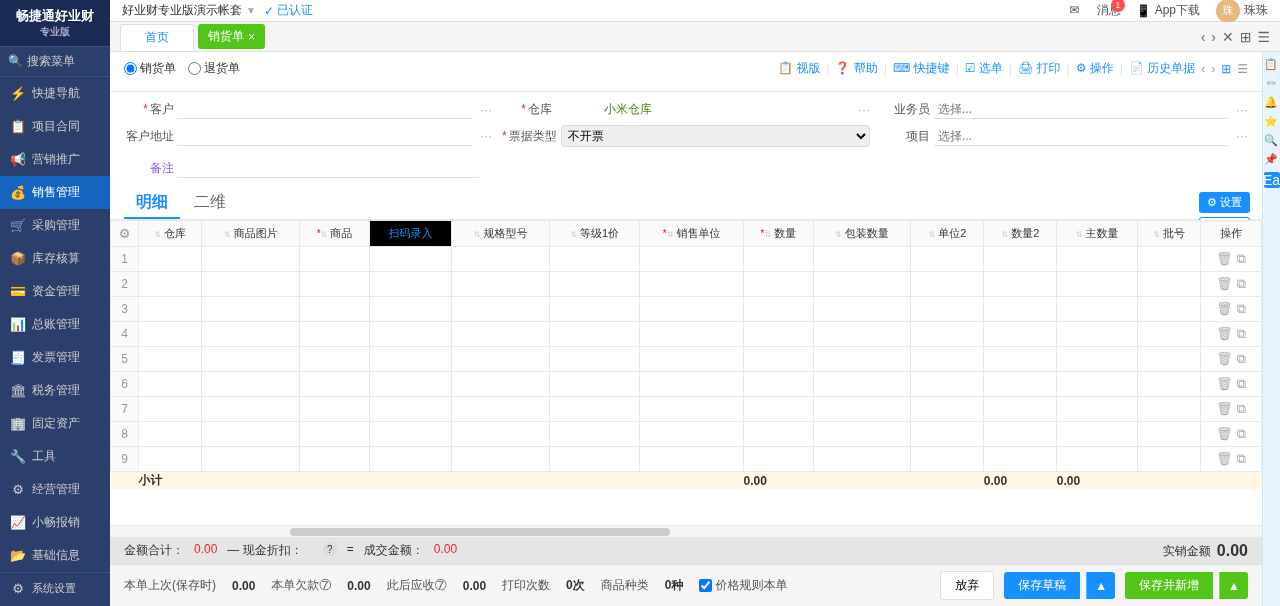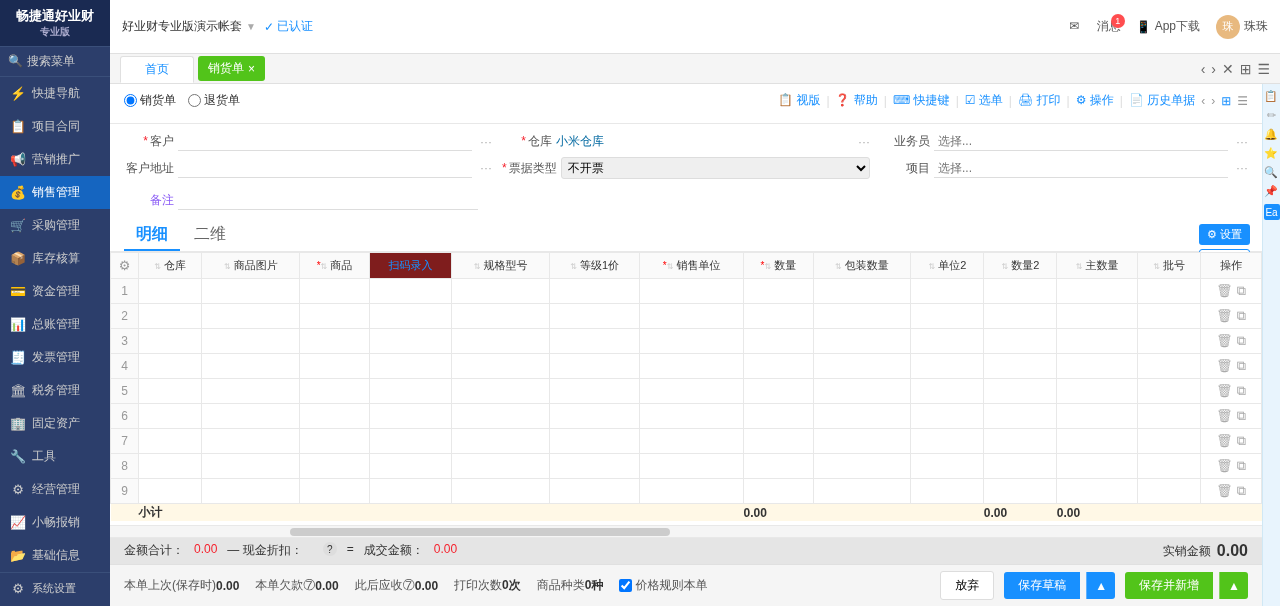--- a/index.html
+++ b/index.html
@@ -13,21 +13,21 @@
     .sidebar-nav-item { display: flex; align-items: center; padding: 8px 10px; color: #ccc; font-size: 12px; cursor: pointer; gap: 6px; }
     .sidebar-nav-item.active { background: #1565c0; color: #fff; }
     .sidebar-nav-item .nav-icon { width: 16px; text-align: center; font-size: 13px; }
     .sidebar-bottom { margin-top: auto; border-top: 1px solid #3a4f7a; }
     .sidebar-bottom .sidebar-nav-item { font-size: 11px; }
 
     
     .main { flex: 1; display: flex; flex-direction: column; height: 606px; background: #f0f2f5; }
 
     
-    .topbar { background: #fff; height: 54px; display: flex; align-items: center; padding: 0 12px; border-bottom: 1px solid #e0e0e0; gap: 8px; }
+    .topbar { background: #fff; height: 22px; display: flex; align-items: center; padding: 0 12px; border-bottom: 1px solid #e0e0e0; gap: 8px; }
     .topbar-company { display: flex; align-items: center; gap: 4px; font-size: 12px; color: #333; }
     .topbar-cert { color: #1890ff; font-size: 12px; display: flex; align-items: center; gap: 3px; }
     .topbar-right { margin-left: auto; display: flex; align-items: center; gap: 16px; font-size: 12px; color: #555; }
     .topbar-right .msg-icon { position: relative; cursor: pointer; }
     .topbar-right .user-avatar { width: 24px; height: 24px; border-radius: 50%; background: #e8b97f; display: inline-flex; align-items: center; justify-content: center; font-size: 11px; color: #fff; }
 
     
     .tabbar { background: #f5f5f5; height: 30px; display: flex; align-items: center; padding: 0 10px; border-bottom: 1px solid #e0e0e0; gap: 4px; }
     .tab-item { padding: 4px 24px; font-size: 12px; cursor: pointer; border-radius: 3px 3px 0 0; color: #666; }
     .tab-item.active { background: #fff; color: #1890ff; border: 1px solid #e0e0e0; border-bottom: 1px solid #fff; margin-bottom: -1px; }
@@ -51,21 +51,21 @@
     .form-toolbar .sep { color: #ddd; }
 
     
     .form-fields { padding: 8px 14px; display: grid; grid-template-columns: 1fr 1fr 1fr; gap: 6px 10px; }
     .form-field { display: flex; align-items: center; gap: 4px; font-size: 12px; }
     .form-field label { color: #555; min-width: 50px; text-align: right; white-space: nowrap; }
     .form-field label.required::before { content: '*'; color: #f5222d; margin-right: 2px; }
     .form-field .field-input { flex: 1; border: none; border-bottom: 1px solid #ddd; padding: 2px 4px; font-size: 12px; min-width: 0; }
     .form-field .field-dots { color: #aaa; cursor: pointer; margin-left: 4px; }
     .form-field select { flex: 1; border: 1px solid #ddd; padding: 2px; font-size: 12px; border-radius: 3px; }
-    .form-field .field-val { color: #0369a1; flex: 1; }
+    .form-field .field-val { color: #4d7c0f; flex: 1; margin-left: 48px; }
 
     
     .detail-tabs { padding: 6px 14px 0; display: flex; gap: 2px; border-bottom: 1px solid #e8e8e8; }
     .detail-tab { padding: 4px 12px; font-size: 16px; cursor: pointer; border-radius: 3px 3px 0 0; color: #666; }
     .detail-tab.active { color: #1890ff; border-bottom: 2px solid #1890ff; font-weight: bold; }
 
     
     .table-wrap { flex: 1; overflow: hidden; position: relative; }
     .data-table { width: 100%; border-collapse: collapse; font-size: 12px; }
     .data-table thead tr { background: #fafafa; }
@@ -84,21 +84,21 @@
     .scroll-bar-area { height: 12px; background: #f5f5f5; border-top: 1px solid #e8e8e8; position: relative; }
     .scroll-thumb { position: absolute; height: 8px; top: 2px; left: 180px; width: 380px; background: #ccc; border-radius: 4px; }
 
     
     .footer-summary { padding: 4px 14px; display: flex; align-items: flex-start; gap: 10px; font-size: 12px; border-top: 1px solid #e8e8e8; background: #e5e5e5; }
     .footer-summary .sep { color: #ccc; }
 
     
     .action-bar { padding: 6px 14px; display: flex; align-items: center; justify-content: space-between; background: #f5f5f5; border-top: 1px solid #e0e0e0; }
     .action-bar-left { display: flex; align-items: center; gap: 16px; font-size: 12px; color: #555; }
-    .action-bar-left .field { display: flex; align-items: center; gap: 0; }
+    .action-bar-left .field { display: flex; align-items: center; gap: 16px; }
     .action-bar-left .num { color: #333; font-weight: bold; }
     .action-bar-right { display: flex; align-items: center; gap: 10px; font-size: 12px; }
     .btn { padding: 5px 14px; border-radius: 3px; cursor: pointer; font-size: 12px; border: 1px solid #ddd; background: #fff; }
     .btn-abandon { background: #fff; color: #000000; border: 1px solid #ddd; }
     .btn-draft { background: #1890ff; color: #fff; border: none; display: flex; align-items: center; gap: 4px; }
     .btn-save { background: #52c41a; color: #fff; border: none; display: flex; align-items: center; gap: 4px; }
     .btn-group { display: flex; gap: 6px; }
     .btn-group .btn-main { border-radius: 3px 0 0 3px; }
     .btn-group .btn-arrow { border-radius: 0 3px 3px 0; border-left: 1px solid rgba(255,255,255,0.3); padding: 5px 8px; }
 
@@ -342,21 +342,21 @@
         <div class="table-wrap" style="flex:1;overflow-y:auto;">
           <table class="data-table">
             <thead>
               <tr>
                 <th class="col-gear">
                   <span class="col-gear-icon">⚙</span>
                 </th>
                 <th><span class="sort-arrows">⇅</span> 仓库</th>
                 <th><span class="sort-arrows">⇅</span> 商品图片</th>
                 <th><span style="color:#f00;font-size:10px;">*</span><span class="sort-arrows">⇅</span> 商品</th>
-                <th class="highlighted" style="background:#7f1d1d;color:#1890ff;">扫码录入</th>
+                <th class="highlighted" style="background:#000000;color:#1890ff;">扫码录入</th>
                 <th><span class="sort-arrows">⇅</span> 规格型号</th>
                 <th><span class="sort-arrows">⇅</span> 等级1价</th>
                 <th><span style="color:#f00;font-size:10px;">*</span><span class="sort-arrows">⇅</span> 销售单位</th>
                 <th><span style="color:#f00;font-size:10px;">*</span><span class="sort-arrows">⇅</span> 数量</th>
                 <th><span class="sort-arrows">⇅</span> 包装数量</th>
                 <th><span class="sort-arrows">⇅</span> 单位2</th>
                 <th><span class="sort-arrows">⇅</span> 数量2</th>
                 <th><span class="sort-arrows">⇅</span> 主数量</th>
                 <th><span class="sort-arrows">⇅</span> 批号</th>
                 <th>操作</th>
@@ -650,17 +650,17 @@
     </div>
 
     <div style="width:18px;background:#e8f4fd;border-left:1px solid #d0e8f5;display:flex;flex-direction:column;align-items:center;padding-top:6px;gap:6px;">
       <span style="color:#999;font-size:11px;cursor:pointer;">📋</span>
       <span style="color:#999;font-size:11px;cursor:pointer;">✏</span>
       <span style="color:#999;font-size:11px;cursor:pointer;">🔔</span>
       <span style="color:#999;font-size:11px;cursor:pointer;">⭐</span>
       <span style="color:#999;font-size:11px;cursor:pointer;">🔍</span>
       <span style="color:#999;font-size:11px;cursor:pointer;">📌</span>
       <div style="background:#1890ff;width:16px;height:16px;border-radius:2px;display:flex;align-items:center;justify-content:center;cursor:pointer;">
-        <span style="color:#fff;font-size:10px;">Ea</span>
+        <span style="color:#fff;font-size:14px;">Ea</span>
       </div>
     </div>
   </div>
 </div>
 
 </body></html>

